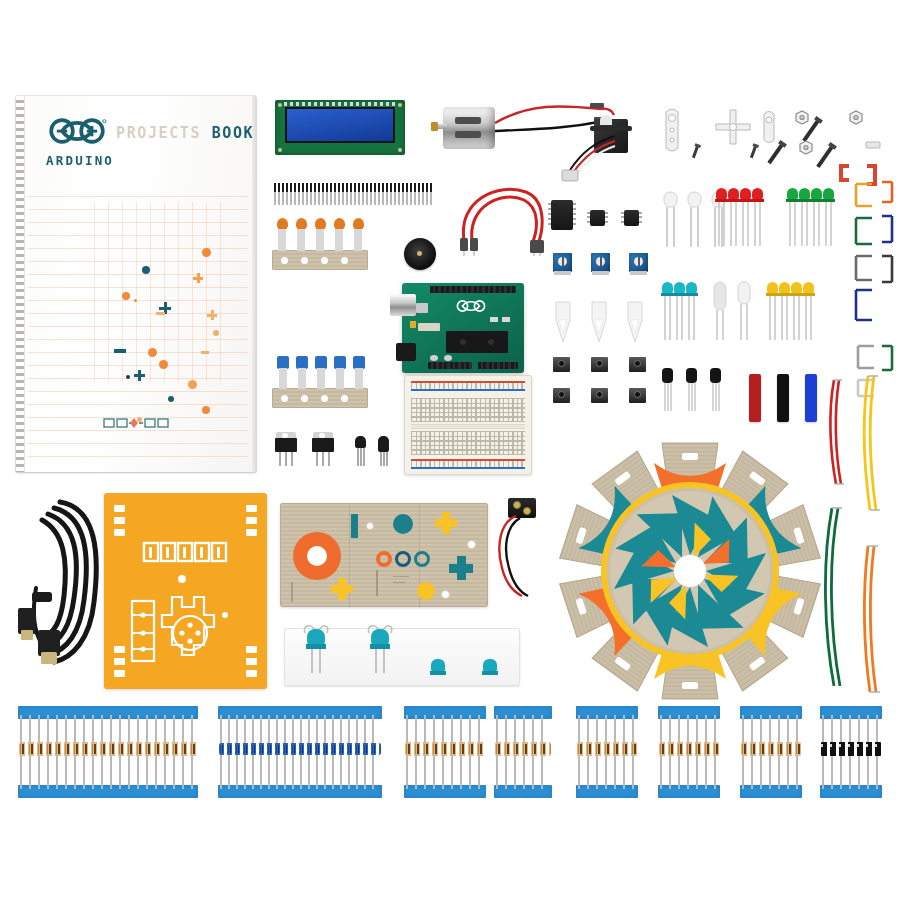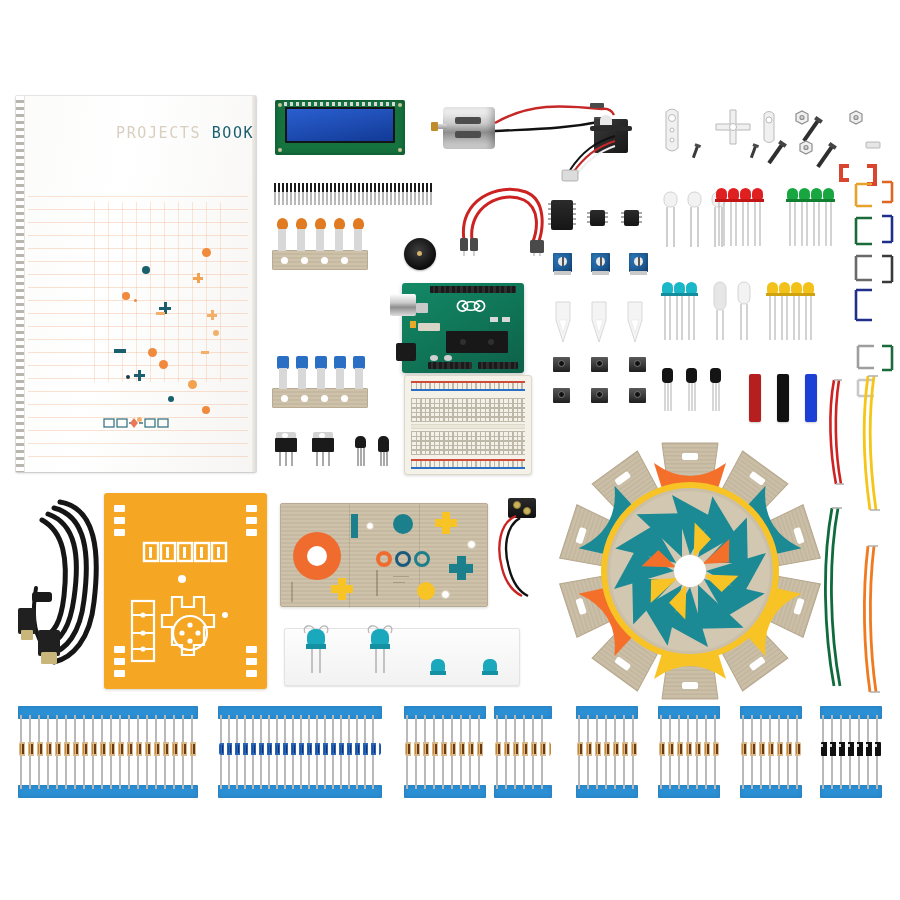--- a/index.html
+++ b/index.html
@@ -37,21 +37,21 @@
   .ard-logo { position:absolute; left:30px; top:20px; }
   .ard-infinity { width:62px; height:30px; }
   .ard-word {
     font-family:"DejaVu Sans Mono", monospace;
     font-size:12.5px; letter-spacing:2.2px; font-weight:bold;
     color:#1a5f6e; margin-top:3px;
   }
   .book-title {
     position:absolute; left:100px; top:28px;
     font-family:"DejaVu Sans Mono", monospace;
-    font-size:15px; font-weight:normal; letter-spacing:1.6px;
+    font-size:15px; font-weight:bold; letter-spacing:1.6px;
     white-space:nowrap;
   }
   .bt-1 { color:#d9cfc0; }
   .bt-2 { color:#1a5f6e; }
   .rules {
     position:absolute; left:12px; top:100px; right:8px; bottom:12px;
     background: repeating-linear-gradient(to bottom,
       rgba(240,160,110,0.30) 0 1px, transparent 1px 13px);
   }
   .vrules {
@@ -97,20 +97,34 @@
 </style>
 </head>
 <body>
 
 <div id="stage">
 
   <div id="book" class="abs">
     <div class="spine"></div>
     <div class="edge"></div>
 
+    <div class="ard-logo">
+      <svg class="ard-infinity" viewBox="0 0 120 58">
+        <g fill="none" stroke="#1a5f6e" stroke-width="7">
+          <circle cx="31" cy="29" r="21"></circle>
+          <circle cx="89" cy="29" r="21"></circle>
+          <path d="M31 29 C 45 8, 75 8, 89 29 C 75 50, 45 50, 31 29 Z"></path>
+        </g>
+        <rect x="21" y="26.5" width="20" height="5.5" fill="#1a5f6e"></rect>
+        <rect x="79" y="26.5" width="20" height="5.5" fill="#1a5f6e"></rect>
+        <rect x="86.2" y="19.3" width="5.5" height="20" fill="#1a5f6e"></rect>
+        <circle cx="113" cy="10" r="3" fill="none" stroke="#1a5f6e" stroke-width="1.6"></circle>
+      </svg>
+      <div class="ard-word">ARDUINO</div>
+    </div>
 
     <div class="book-title">
       <span class="bt-1">PROJECTS</span><span>&nbsp;</span><span class="bt-2">BOOK</span>
     </div>
 
     <div class="rules"></div>
     <div class="vrules"></div>
 
     <div class="dot" style="left:186px;top:152px;width:9px;height:9px;background:#f08a3c;"></div>
     <div class="dot" style="left:106px;top:196px;width:8px;height:8px;background:#f08a3c;"></div>

